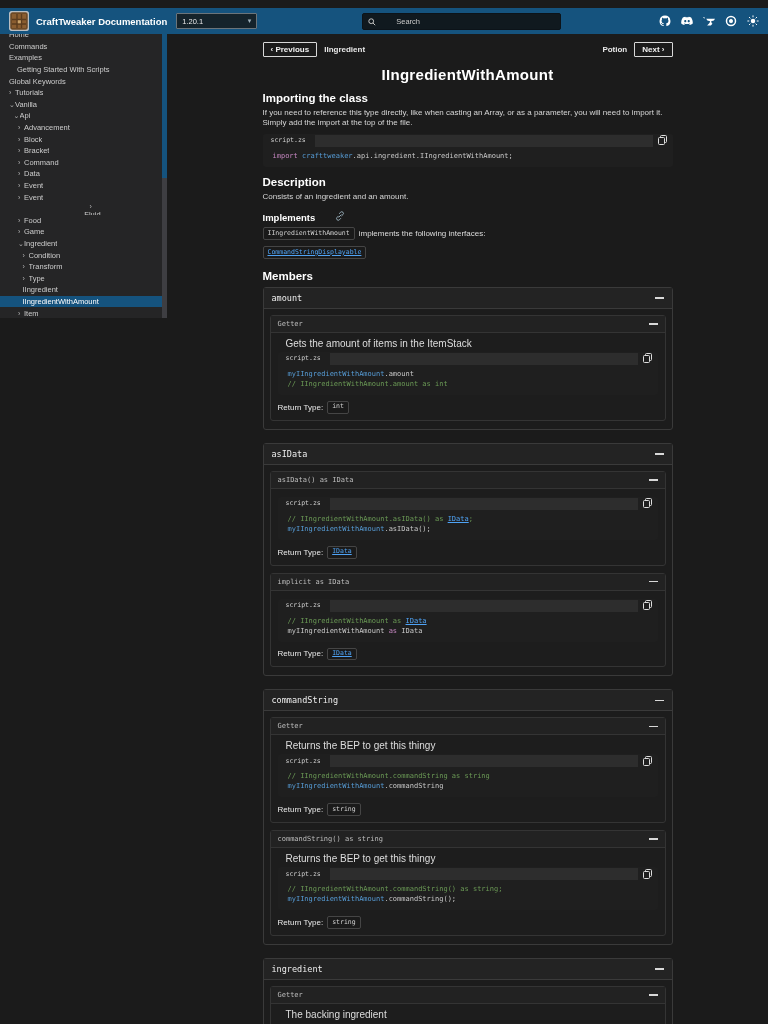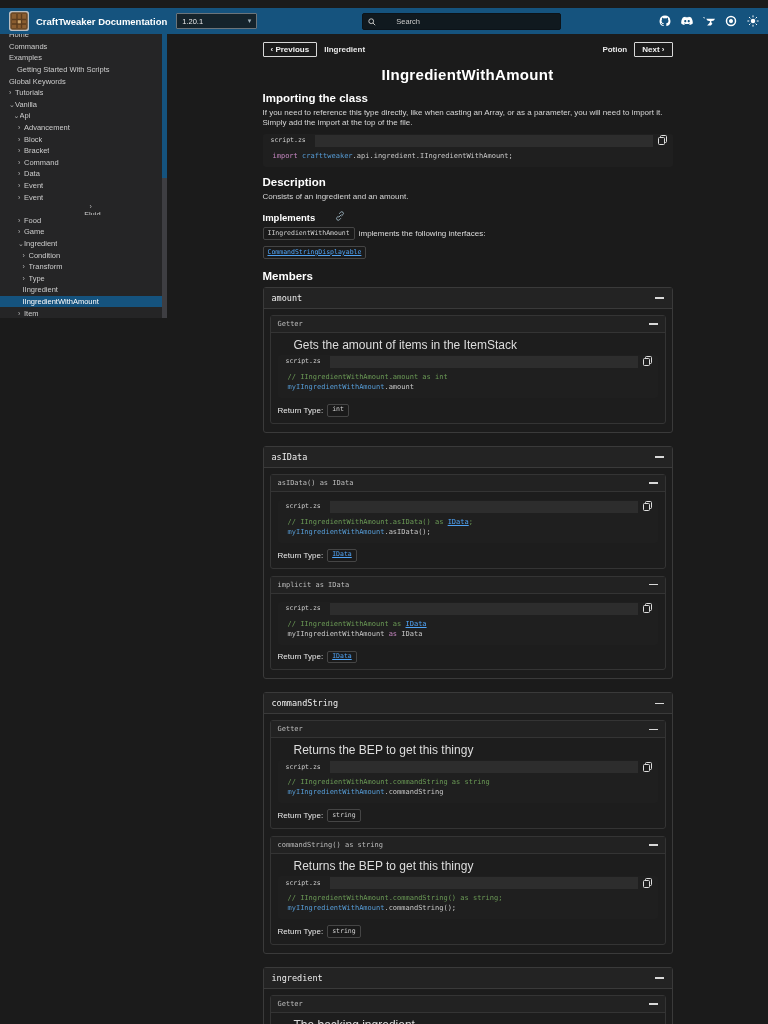--- a/index.html
+++ b/index.html
@@ -76,21 +76,21 @@
             border-bottom:1px solid #3a3a3a; cursor:pointer; }
   .member-header .mname { color:#eeeeee; font-family:"DejaVu Sans Mono",monospace; font-size:8.5px; }
   .minus { width:9px; height:1.6px; background:#d8d8d8; flex:none; }
   .member-body { padding:6px 6px; }
   .entry { border:1px solid #343434; border-radius:3px; background:#1d1d1d; margin-bottom:7px; }
   .entry:last-child { margin-bottom:2px; }
   .entry-header { background:#222222; padding:4px 7px; display:flex; align-items:center; justify-content:space-between;
             border-bottom:1px solid #343434; cursor:pointer; }
   .entry-header .ename { color:#bdbdbd; font-family:"DejaVu Sans Mono",monospace; font-size:7px; }
   .entry-body { padding:5px 7px 6px; }
-  .entry-desc { color:#dddddd; font-size:12px; margin:0 16px 3px; }
+  .entry-desc { color:#dddddd; font-size:10px; margin:0 8px 3px; }
   .return-row { display:flex; align-items:center; gap:4px; color:#e8e8e8; font-size:8px; margin-top:4px; }
 </style>
 </head>
 <body>
 
 <header class="topbar">
   <span class="logo">
     <svg width="20" height="20" viewBox="0 0 20 20">
       <rect x="0.5" y="0.5" width="19" height="19" rx="3" fill="#6e4a26" stroke="#b9bec2" stroke-width="1.5"></rect>
       <rect x="3" y="3" width="14" height="14" fill="#8a5d30"></rect>
@@ -323,22 +323,22 @@
                     <span class="code-tab">script.zs</span>
                     <div class="code-fill"></div>
                     <button class="copy-btn">
                       <svg width="9" height="10" viewBox="0 0 9 10">
                         <rect x="2.5" y="0.5" width="6" height="7" rx="1" stroke="#dddddd" fill="none"></rect>
                         <rect x="0.5" y="2.5" width="6" height="7" rx="1" stroke="#dddddd" fill="#1f1f1f"></rect>
                       </svg>
                     </button>
                   </div>
                   <div class="code-body">
+                    <div class="code-line"><span class="tok-var">myIIngredientWithAmount</span><span class="tok-plain">.amount</span></div>
                     <div class="code-line"><span class="tok-comment">// IIngredientWithAmount.amount as int</span></div>
-                    <div class="code-line"><span class="tok-var">myIIngredientWithAmount</span><span class="tok-plain">.amount</span></div>
                   </div>
                 </div>
                 <div class="return-row">
                   <span>Return Type:</span>
                   <span class="chip">int</span>
                 </div>
               </div>
             </div>
           </div>
         </section>

